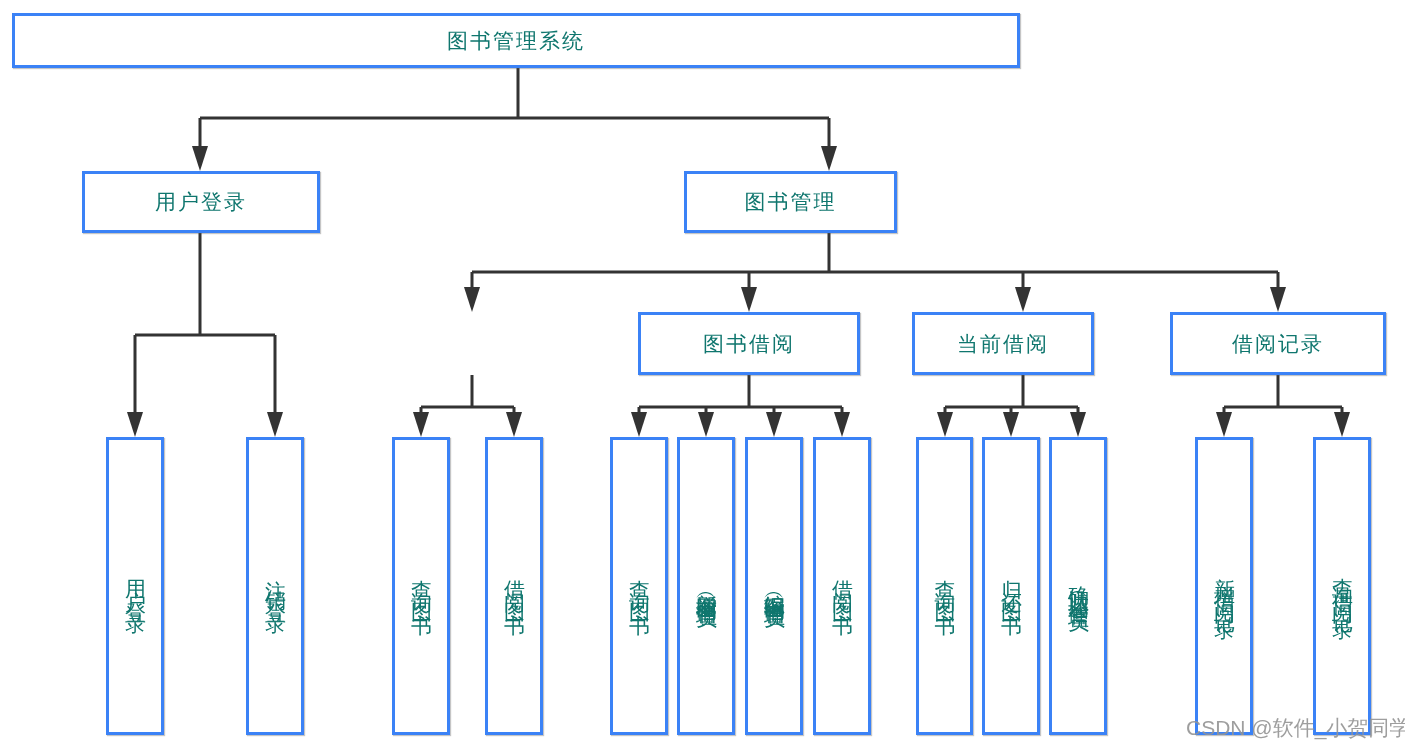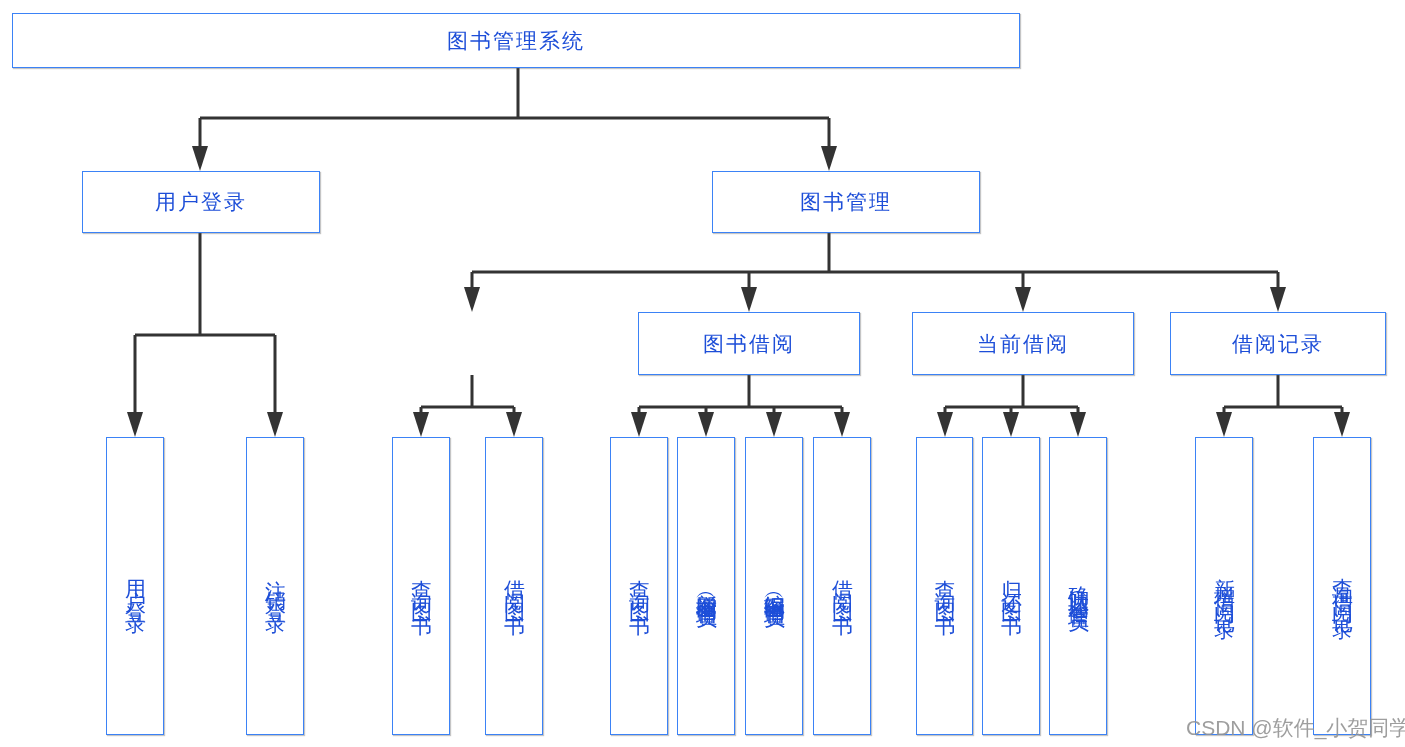--- a/index.html
+++ b/index.html
@@ -15,25 +15,25 @@
     background: #ffffff;
   }
   svg.connectors {
     position: absolute; left: 0; top: 0;
     width: 1405px; height: 747px;
   }
   .node {
     position: absolute;
     box-sizing: border-box;
     background: #ffffff;
-    border: 1px solid #3b82f6;
+    border: 3px solid #3b82f6;
     display: flex;
     align-items: center;
     justify-content: center;
-    color: #1d4ed8;
+    color: #0f766e;
     box-shadow: 1px 1px 1px rgba(90,90,90,0.35);
   }
   .hnode {
     font-size: 21px;
     letter-spacing: 2px;
     white-space: nowrap;
   }
   
   .vnode span {
     writing-mode: vertical-rl;
@@ -108,28 +108,28 @@
     </g>
   </svg>
 
   <div class="node hnode" style="left:12px; top:13px; width:1008px; height:55px;">
     <span>图书管理系统</span>
   </div>
 
   <div class="node hnode" style="left:82px; top:171px; width:238px; height:62px;">
     <span>用户登录</span>
   </div>
-  <div class="node hnode" style="left:712px; top:171px; width:268px; height:62px;">
+  <div class="node hnode" style="left:684px; top:171px; width:213px; height:62px;">
     <span>图书管理</span>
   </div>
 
   <div class="node hnode" style="left:638px; top:312px; width:222px; height:63px;align-items:center;">
     <span>图书借阅</span>
   </div>
-  <div class="node hnode" style="left:912px; top:312px; width:222px; height:63px;">
+  <div class="node hnode" style="left:912px; top:312px; width:182px; height:63px;">
     <span>当前借阅</span>
   </div>
   <div class="node hnode" style="left:1170px; top:312px; width:216px; height:63px;">
     <span>借阅记录</span>
   </div>
 
   <div class="node vnode ls-4" style="left:106px; top:437px; width:58px; height:298px;">
     <span>用户登录</span>
   </div>
   <div class="node vnode ls-4" style="left:246px; top:437px; width:58px; height:298px;">

